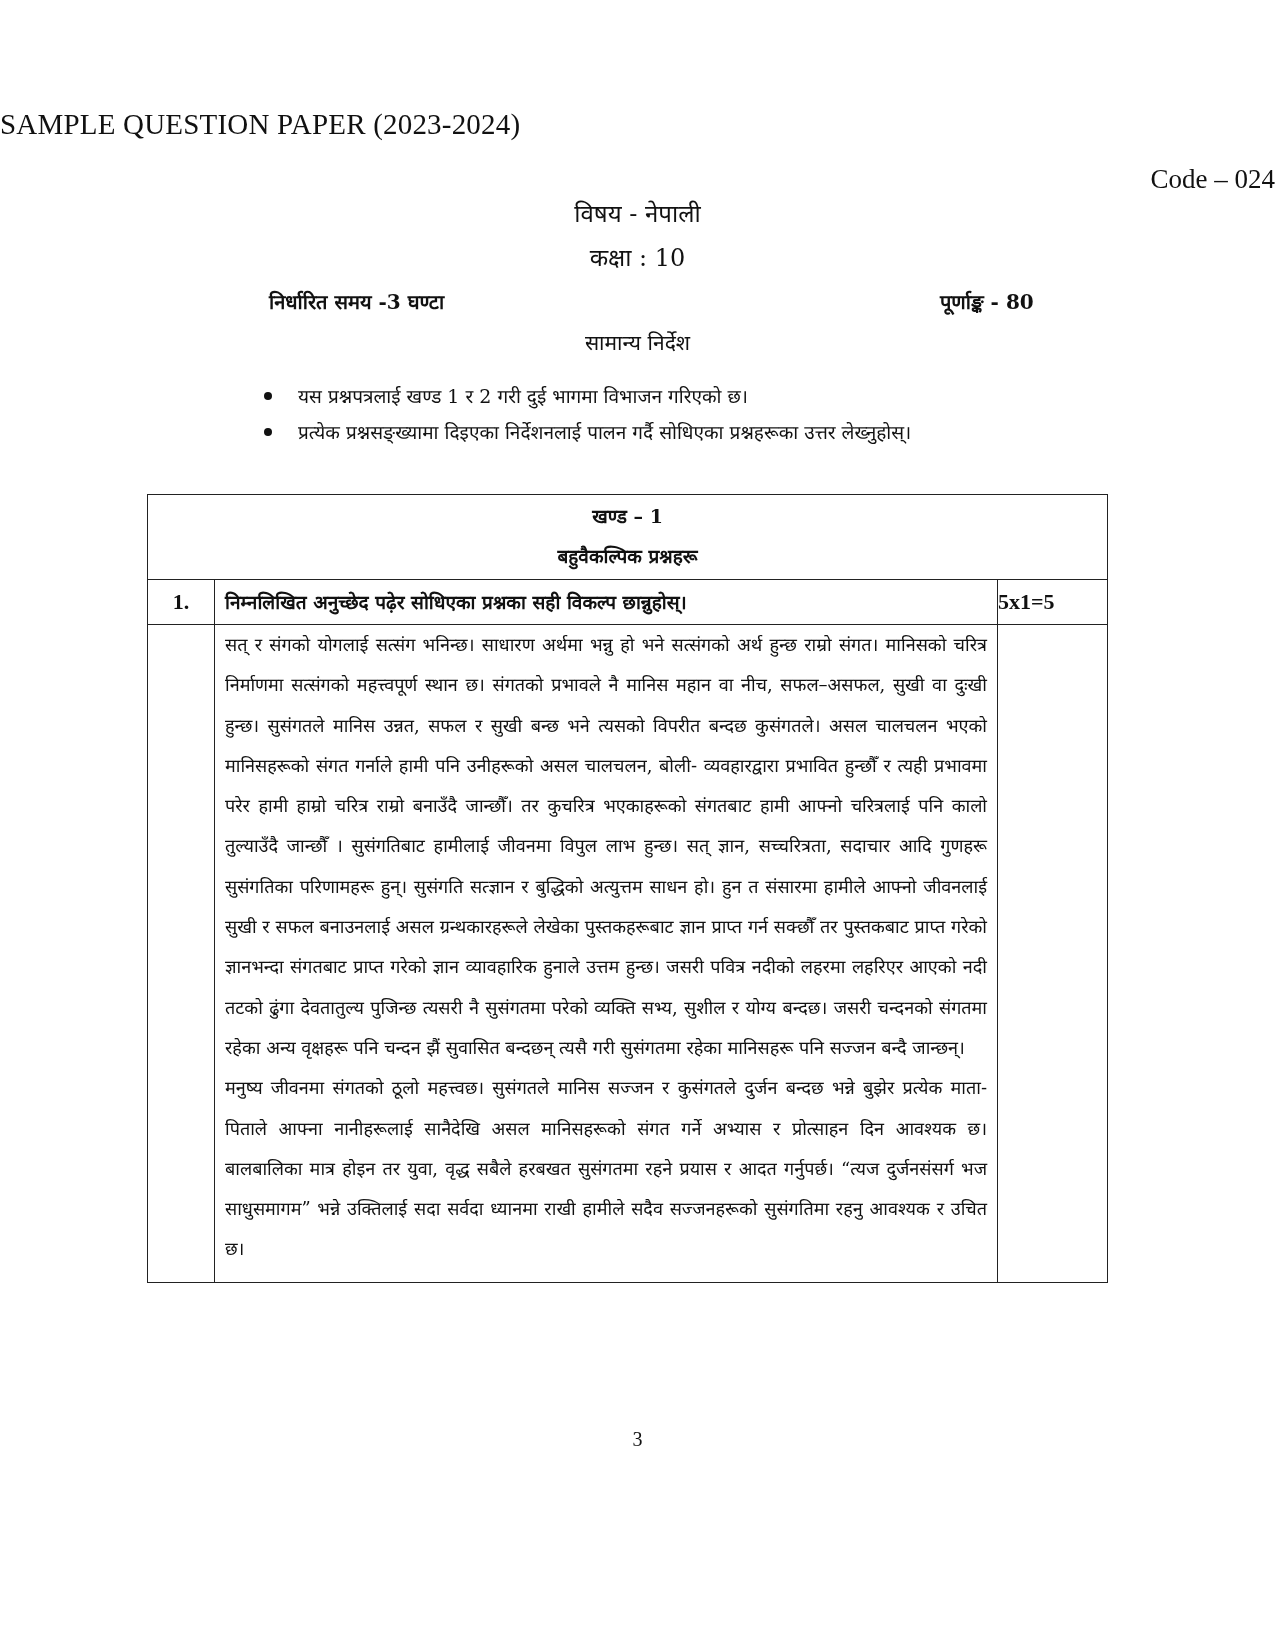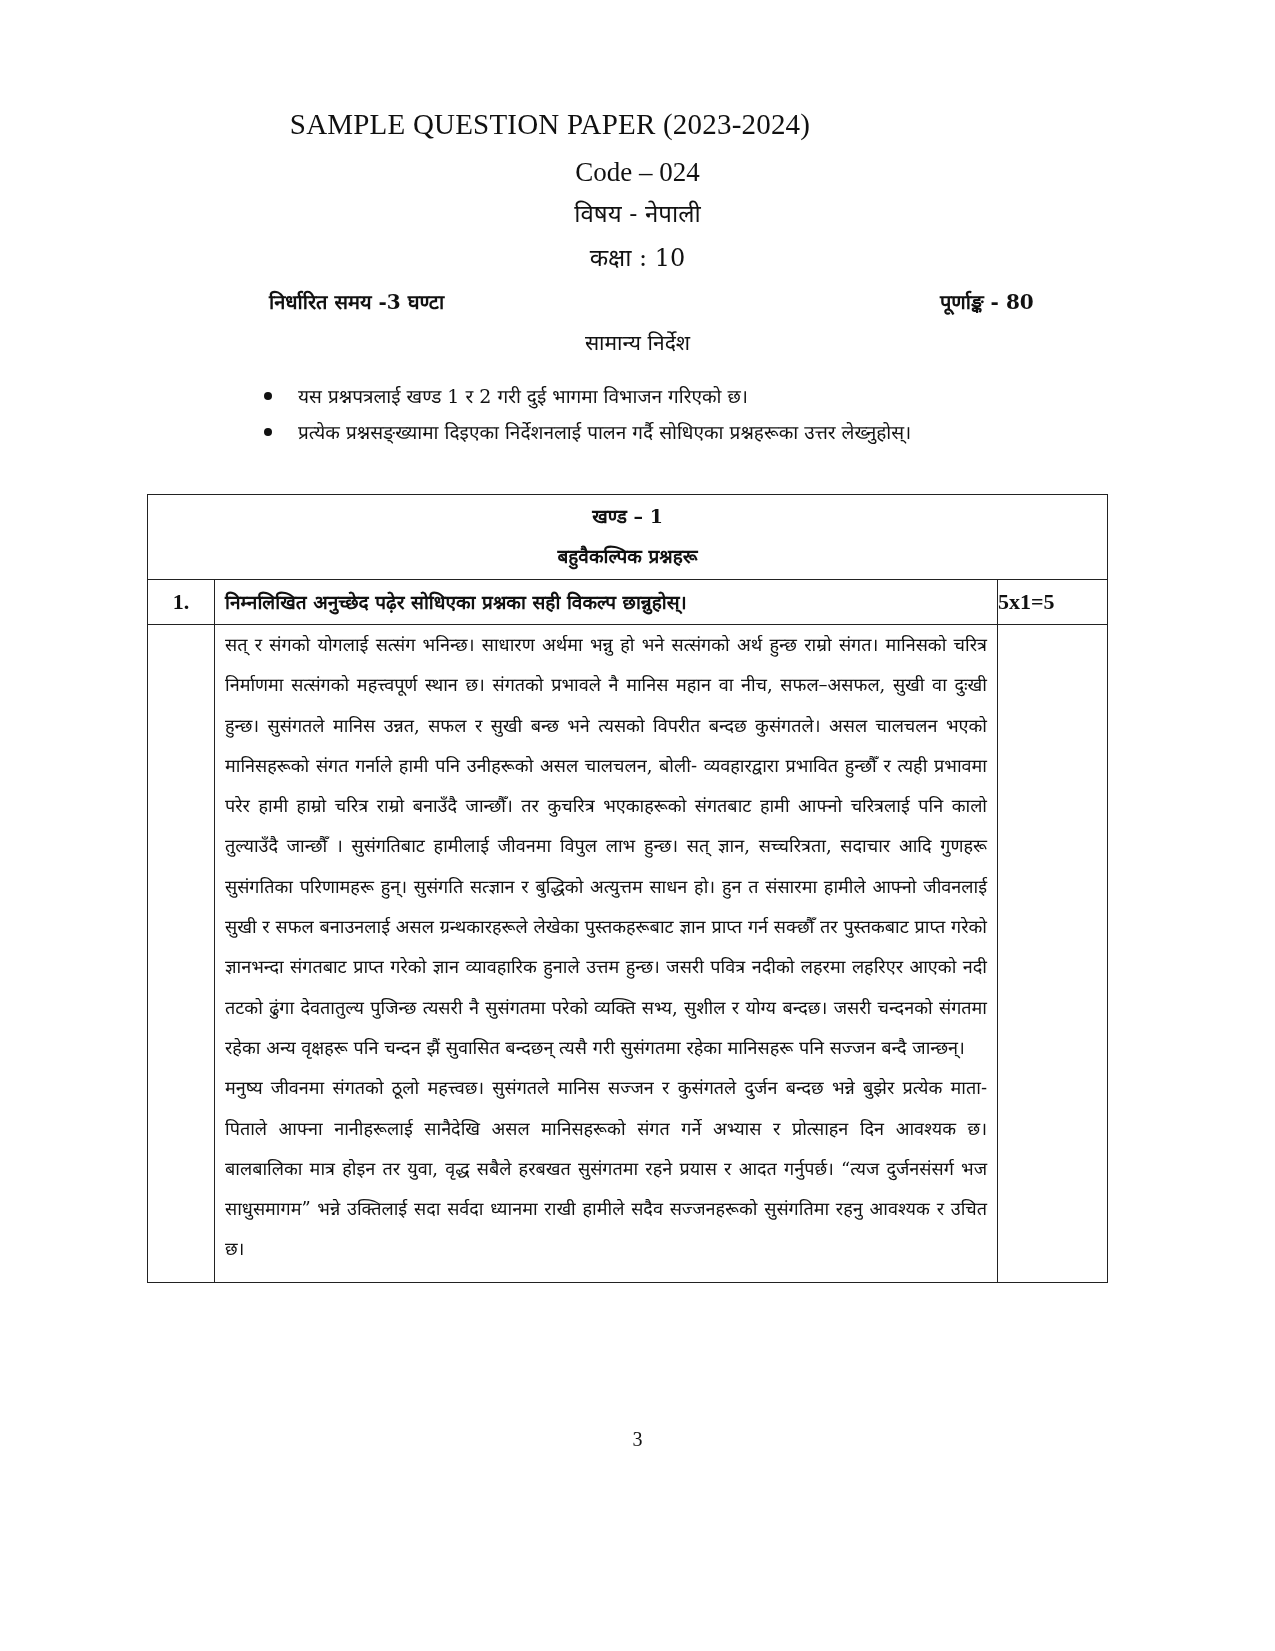--- a/index.html
+++ b/index.html
@@ -1,26 +1,26 @@
 <!DOCTYPE html>
 <html><head>
   <meta charset="utf-8">
   <style>
     html, body { margin: 0; padding: 0; background: #ffffff; }
     body {
       width: 1275px; height: 1651px; position: relative; overflow: hidden;
       font-family: "DejaVu Serif", "Liberation Serif", serif; color: #111;
     }
     .title {
-      position: absolute; left: 0; width: 1040px; text-align: center;
-      font-family: "Liberation Serif", serif; font-size: 29px; top: 108px; letter-spacing: 0.2px; margin-left: 30px;
+      position: absolute; left: 0; width: 1040px; text-align: left;
+      font-family: "Liberation Serif", serif; font-size: 29px; top: 108px; letter-spacing: 0.2px;
     }
     .code {
-      position: absolute; left: 0; width: 1275px; text-align: center;
-      font-family: "Liberation Serif", serif; font-size: 27px; top: 157px;
+      position: absolute; left: 0; width: 1275px; text-align: right;
+      font-family: "Liberation Serif", serif; font-size: 27px; top: 164px;
     }
     .subject, .class {
       position: absolute; left: 0; width: 1275px; text-align: center; font-size: 24px;
     }
     .subject { top: 196px; }
     .class { top: 240px; }
     .meta-left {
       position: absolute; left: 269px; top: 288px; font-size: 20px; font-weight: bold;
     }
     .meta-right {

